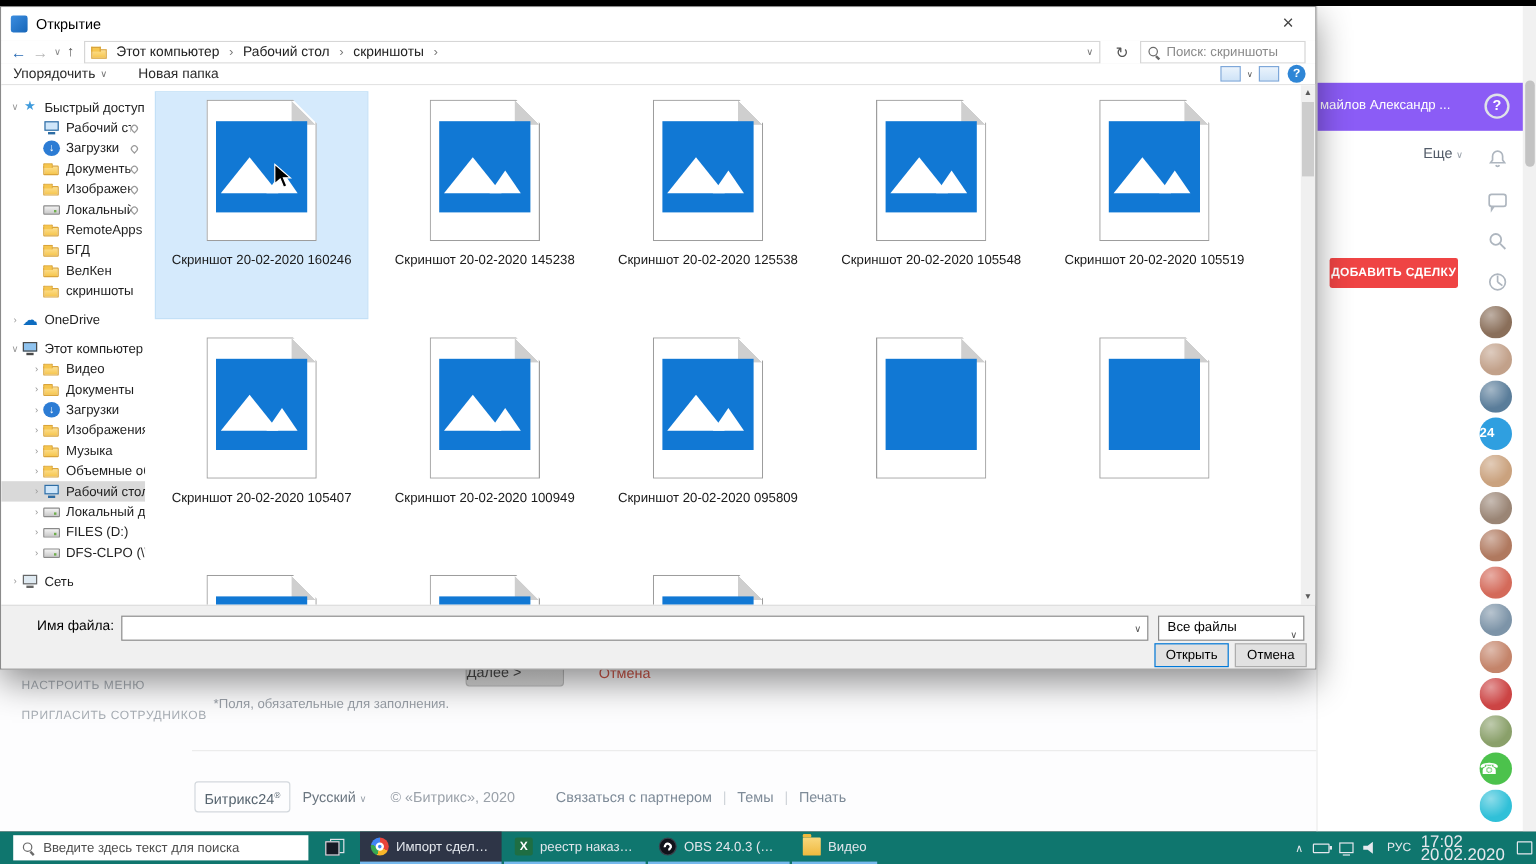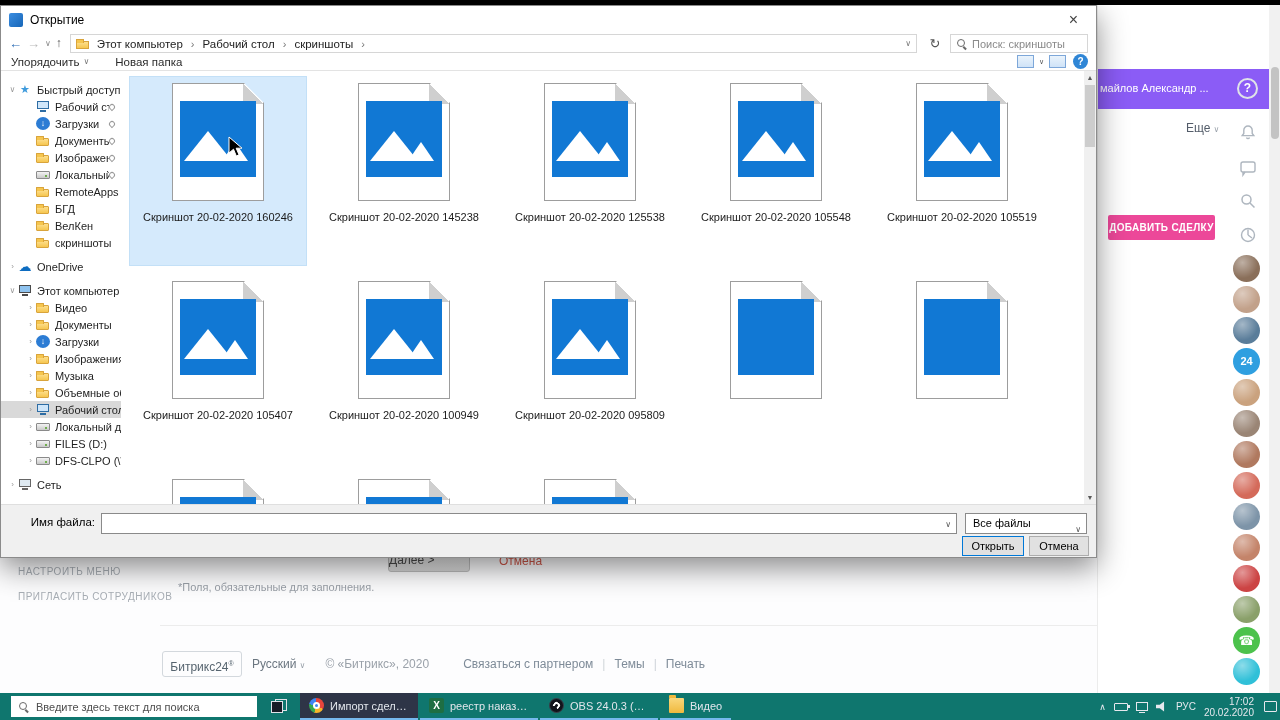--- a/index.html
+++ b/index.html
@@ -12,23 +12,23 @@
   .bm-row{position:absolute;left:4px;top:7px;height:26px;display:flex;align-items:center;gap:9px}
   .bm{display:flex;align-items:center;gap:3px;font-size:10px;color:#555}
   .bdot{width:9px;height:9px;border-radius:50%;background:var(--c,#999);flex:none}
   .hdr-dark{position:absolute;left:0;top:64px;width:200px;height:40px;background:#8b5cf6}
   .profile{position:absolute;left:2px;top:13px;width:128px;font-size:11px;color:#fff;white-space:nowrap;overflow:hidden}
   .helpcirc{position:absolute;left:139px;top:9px;width:21px;height:21px;border:2px solid #dfe3e8;border-radius:50%;color:#fff;font-size:12px;line-height:17px;text-align:center;font-weight:bold}
   .more{position:absolute;left:88px;top:116px;font-size:12px;color:#535c69}
   .more .mcaret{font-size:8px;color:#9aa2ab;margin-left:3px}
   .sideicon{position:absolute;left:140px;width:20px;height:20px}
   .sideicon svg{width:20px;height:20px}
-  .adddeal{position:absolute;left:10px;top:210px;width:107px;height:25px;background:#ec4899;border-radius:2px;color:#fff;font-size:10px;font-weight:bold;letter-spacing:.3px;text-align:center;line-height:25px;white-space:nowrap;overflow:hidden}
+  .adddeal{position:absolute;left:10px;top:210px;width:107px;height:25px;background:#ef4444;border-radius:2px;color:#fff;font-size:10px;font-weight:bold;letter-spacing:.3px;text-align:center;line-height:25px;white-space:nowrap;overflow:hidden}
   .avatars{position:absolute;left:135px;top:250px;width:28px}
-  .av{width:27px;height:27px;border-radius:50%;margin-bottom:4px;background:radial-gradient(circle at 35% 28%,rgba(255,255,255,.45),rgba(255,255,255,0) 60%),var(--c,#b0a090);text-align:center;font-size:11px;font-weight:bold;color:#fff;line-height:27px;overflow:hidden}
+  .av{width:27px;height:27px;border-radius:50%;margin-bottom:4px;background:radial-gradient(circle at 35% 28%,rgba(255,255,255,.45),rgba(255,255,255,0) 60%),var(--c,#b0a090);font-size:11px;font-weight:bold;color:#fff;line-height:27px;overflow:hidden}
   .av.t-badge{background:var(--c,#2f9fe0)}
   .av.t-phone{background:var(--c,#4cc24c);font-size:13px;font-weight:normal}
   .pg-scroll{position:absolute;left:171px;top:0;width:12px;height:688px;background:#f1f1f1}
   .pg-thumb{position:absolute;left:2px;top:62px;width:8px;height:72px;background:#c3c3c3;border-radius:4px}
   
   .menu-link{position:absolute;left:18px;font-size:10px;color:#a8aeb5;letter-spacing:.5px}
   .next-btn{position:absolute;left:388px;top:543px;width:82px;height:24px;background:linear-gradient(#f4f4f4,#d8d8d8);border:1px solid #bdbdbd;border-radius:3px;font-size:12px;color:#4a4a4a;text-align:left;line-height:22px}
   .cancel-link{position:absolute;left:499px;top:549px;font-size:12px;color:#cf5648}
   .req-note{position:absolute;left:178px;top:576px;font-size:11px;color:#9aa0a8}
   .pg-divider{position:absolute;left:160px;top:620px;width:1062px;height:1px;background:#ececec}
@@ -146,21 +146,21 @@
   .app.ic-folder .ai::before{content:"";position:absolute;left:0;top:-3px;width:7px;height:3px;background:#f0b93e;border-radius:1px 1px 0 0}
   .applabel{overflow:hidden;text-overflow:ellipsis}
   .tray{position:absolute;right:3px;top:0;height:27px;display:flex;align-items:center;gap:8px;color:#e6e8ee}
   .trchev{font-size:9px}
   .tico-batt{width:14px;height:8px;border:1px solid #e6e8ee;border-radius:1px;position:relative}
   .tico-batt::after{content:"";position:absolute;right:-3px;top:1.5px;width:2px;height:3px;background:#e6e8ee}
   .tico-net{width:12px;height:9px;border:1px solid #e6e8ee;position:relative}
   .tico-net::after{content:"";position:absolute;left:2px;right:2px;bottom:-3px;height:1.5px;background:#e6e8ee}
   .tico-vol{width:12px;height:11px;background:#e6e8ee;clip-path:polygon(0 35%,32% 35%,68% 5%,68% 95%,32% 65%,0 65%)}
   .trlang{font-size:10px}
-  .clock{font-size:10px;line-height:11px;text-align:right}
+  .clock{font-size:14px;line-height:11px;}
   .acenter{width:13px;height:11px;border:1px solid #e6e8ee;border-radius:1px;margin-left:2px}
   
   .cursor{position:absolute;left:228px;top:136px;z-index:50}
 </style>
 </head>
 <body>
 
 <div class="topstrip"></div>
 
 <div class="page">

